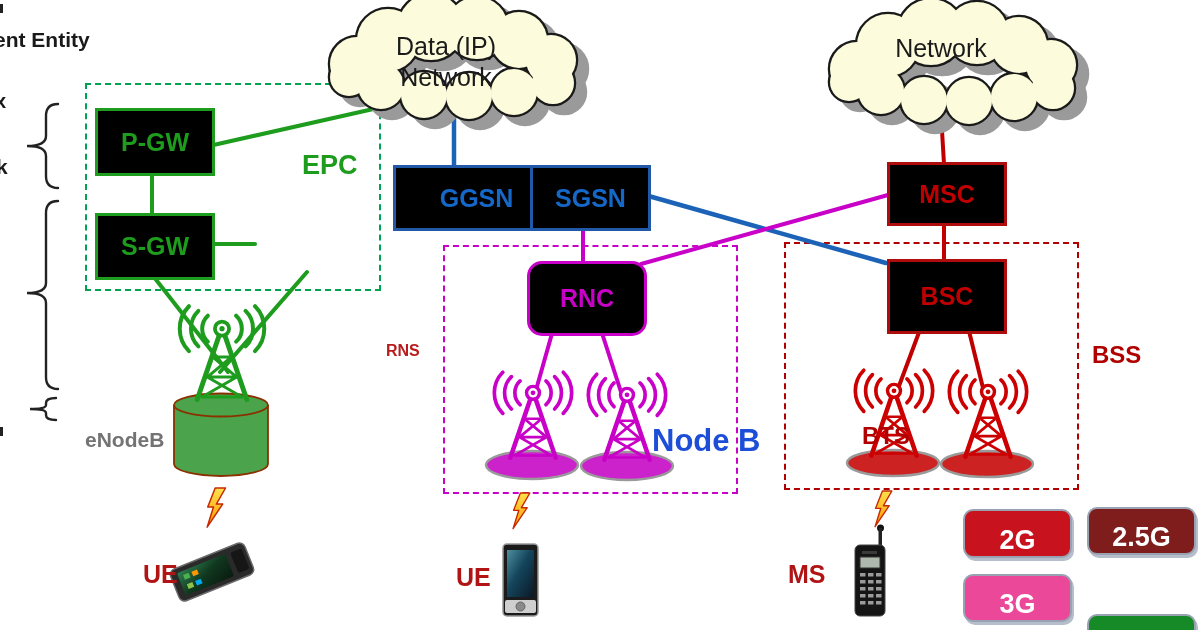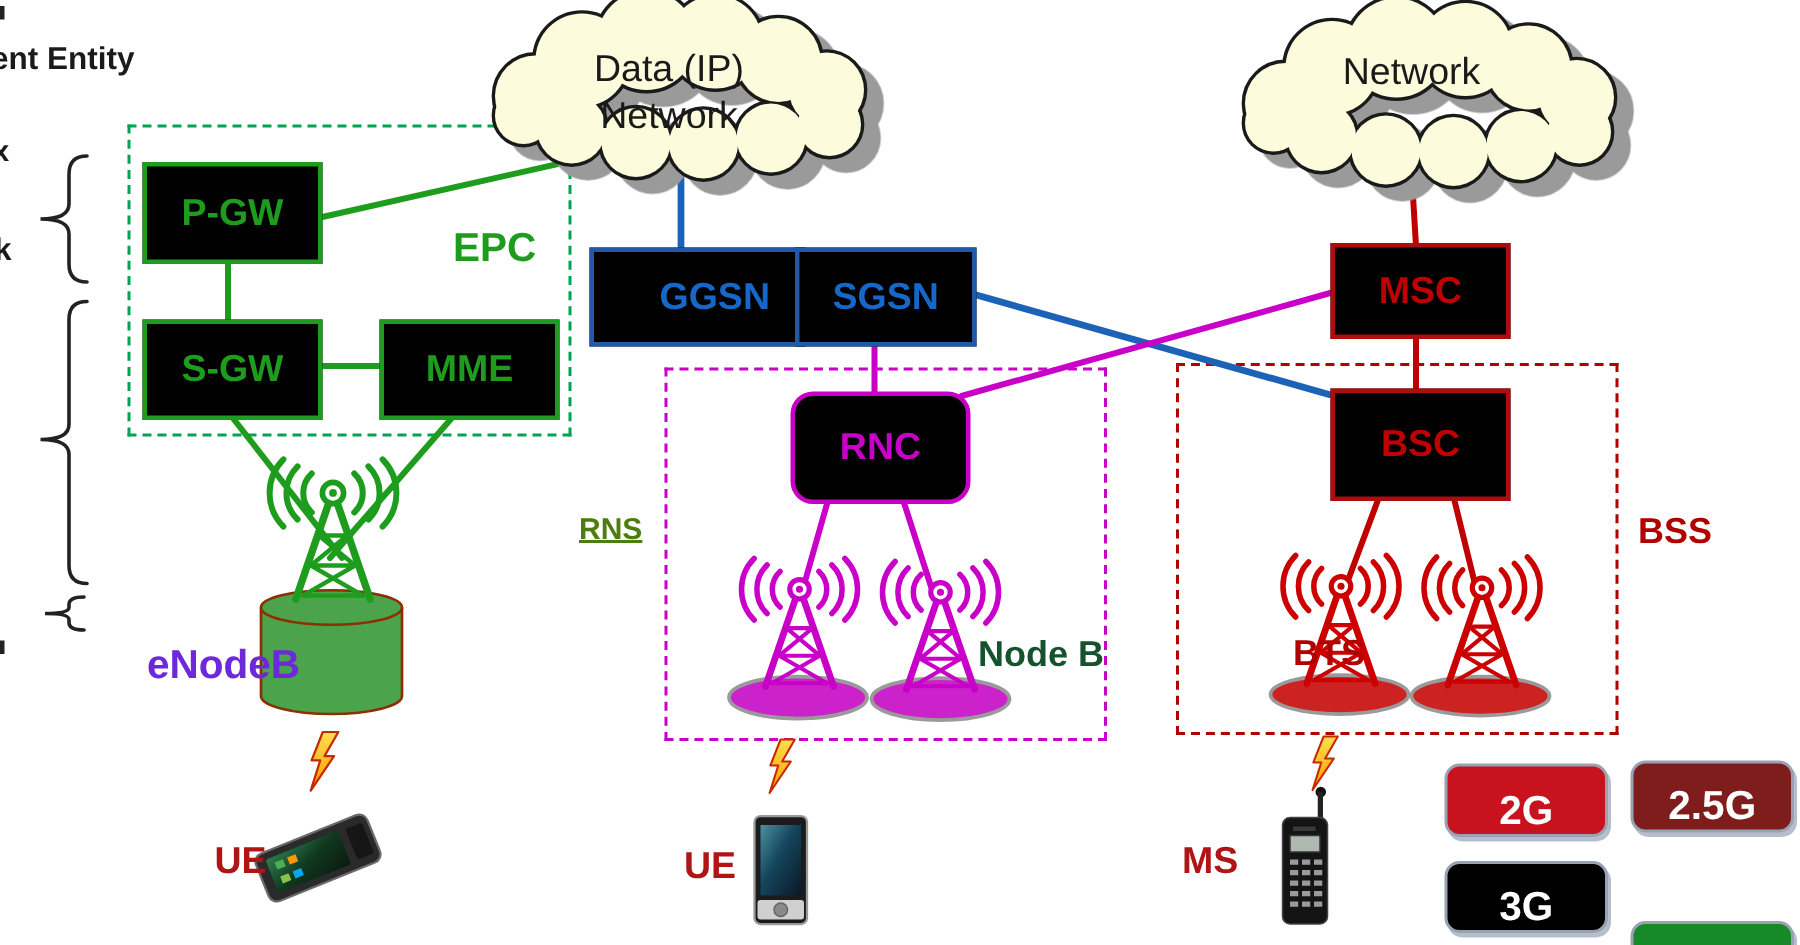--- a/index.html
+++ b/index.html
@@ -29,25 +29,25 @@
   .mme{left:253px;top:213px;width:114px;height:61px;}
   .ggsn{left:393px;top:165px;width:115px;height:60px;padding-left:23px;}
   .sgsn{left:530px;top:165px;width:115px;height:60px;}
   .rnc{left:527px;top:261px;width:114px;height:69px;border-radius:15px;}
   .msc{left:887px;top:162px;width:114px;height:58px;}
   .bsc{left:887px;top:259px;width:114px;height:69px;}
 
   
   .flabel{position:absolute;font-weight:bold;z-index:3;white-space:nowrap;}
   .epc-label{left:302px;top:150px;font-size:27px;color:#1E9C1E;}
-  .rns-label{left:386px;top:342px;font-size:20px;color:#4d7c0f;text-decoration:underline;}
-  .nodeb-label{left:652px;top:423px;font-size:24px;color:#14532d;}
+  .rns-label{left:386px;top:342px;font-size:16px;color:#b91c1c;}
+  .nodeb-label{left:652px;top:423px;font-size:31px;color:#1d4ed8;}
   .bss-label{left:1092px;top:341px;font-size:24px;color:#B00000;}
   .bts-label{left:826px;top:422px;font-size:24px;color:#B00000;margin-left:36px;}
-  .enodeb-label{left:85px;top:428px;font-size:27px;color:#6d28d9;margin-left:13px;}
+  .enodeb-label{left:85px;top:428px;font-size:21px;color:#737373;}
   .device-label{font-size:25px;color:#B01414;}
   .ue1-label{left:143px;top:560px;}
   .ue2-label{left:456px;top:563px;}
   .ms-label{left:788px;top:560px;}
 
   
   .cloud-text{position:absolute;z-index:3;text-align:center;color:#1a1a1a;font-size:25px;line-height:31px;}
   .data-cloud-text{left:361px;top:31px;width:170px;}
   .voice-cloud-text{left:851px;top:33px;width:180px;}
 
@@ -59,21 +59,21 @@
   .edge-mark{position:absolute;background:#222;width:3px;height:9px;z-index:3;}
   .mark-top{left:0;top:4px;}
   .mark-bottom{left:0;top:427px;}
 
   
   .legend-badge{position:absolute;z-index:3;border-radius:10px;border:2px solid #98A2B3;
                 box-shadow:2px 3px 0 #B7BECB;display:flex;align-items:flex-end;justify-content:center;
                 color:#fff;font-weight:bold;font-size:27px;}
   .lg-2g{left:963px;top:509px;width:105px;height:45px;background:#C8121E;}
   .lg-25g{left:1087px;top:507px;width:105px;height:44px;background:#7f1d1d;}
-  .lg-3g{left:963px;top:574px;width:105px;height:44px;background:#000000;}
+  .lg-3g{left:963px;top:574px;width:105px;height:44px;background:#ec4899;}
   .lg-4g{left:1087px;top:574px;width:105px;height:44px;background:#168A26;margin-top:40px;}
 
   .cloud-shadow{filter:drop-shadow(11px 9px 0 #9A9A9A);}
 </style>
 </head>
 <body>
 
 <div id="stage">
 
   <div class="dashed-box epc-frame layer-dashed"></div>
@@ -246,23 +246,20 @@
       <path d="M56,398 Q46,398 46,403 L46,405 Q46,409 30,409 Q46,409 46,413 L46,415 Q46,420 56,420"></path>
     </g>
   </svg>
 
   <div class="node-box green-box pgw layer-top">
     <span>P-GW</span>
   </div>
   <div class="node-box green-box sgw layer-top">
     <span>S-GW</span>
   </div>
-  <div class="node-box green-box mme layer-top">
-    <span>MME</span>
-  </div>
   <div class="node-box blue-box ggsn layer-top">
     <span>GGSN</span>
   </div>
   <div class="node-box blue-box sgsn layer-top">
     <span>SGSN</span>
   </div>
   <div class="node-box magenta-box rnc layer-top">
     <span>RNC</span>
   </div>
   <div class="node-box red-box msc layer-top">

